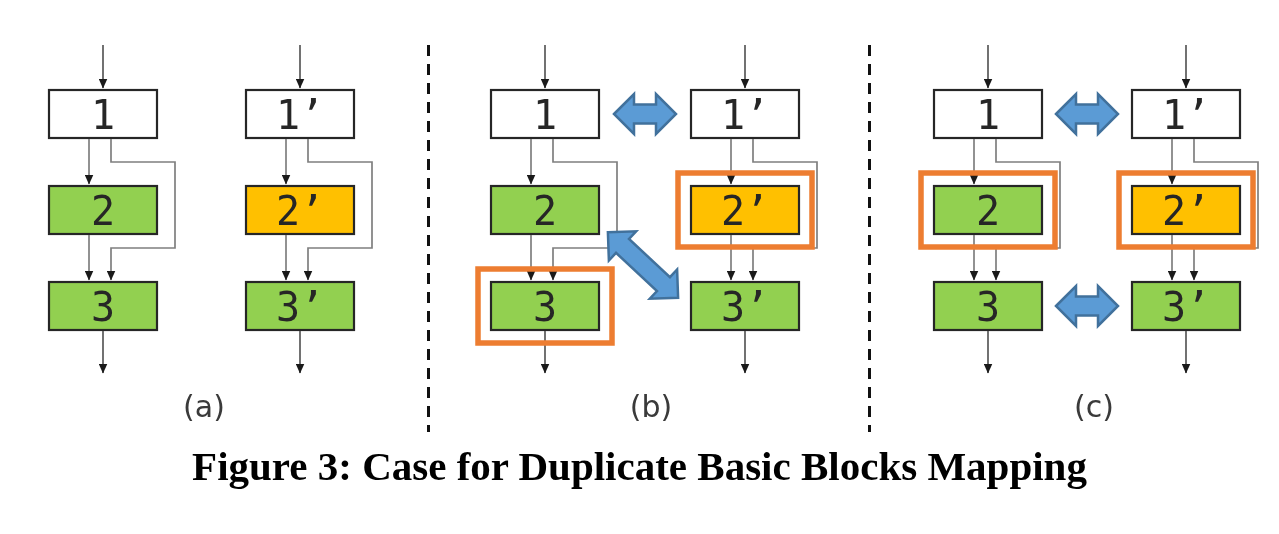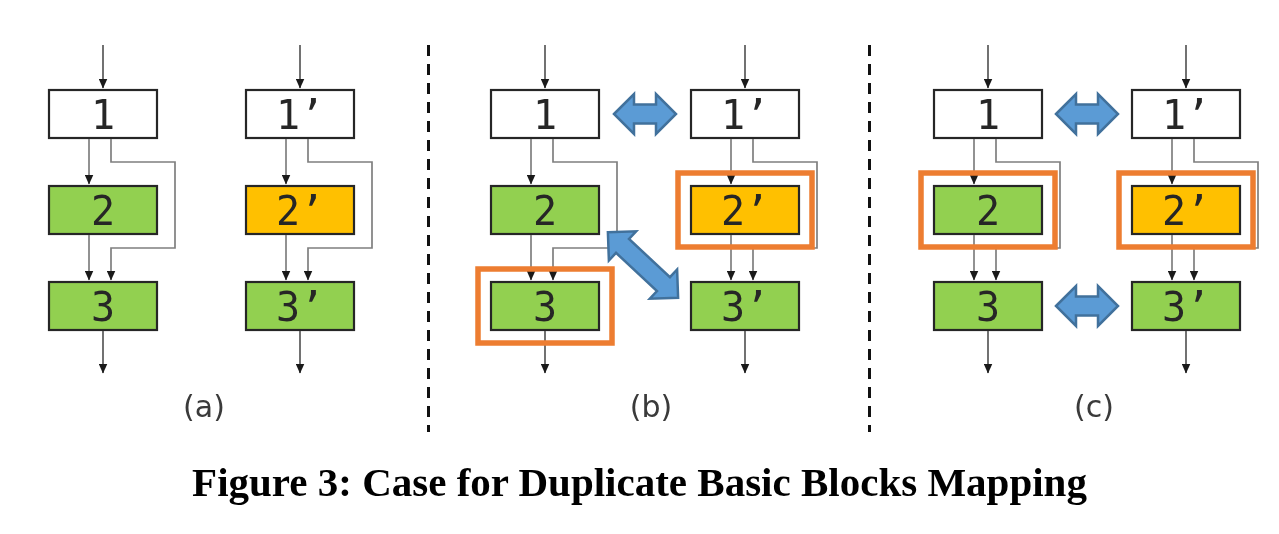--- a/index.html
+++ b/index.html
@@ -9,21 +9,21 @@
   .block{stroke:#262626;stroke-width:2.2px;}
   .block-label{font-family:"DejaVu Sans Mono","DejaVu Sans",monospace;font-size:40px;fill:#262626;
                text-anchor:middle;dominant-baseline:central;}
   .edge{stroke:#7f7f7f;stroke-width:1.7px;fill:none;}
   .io-edge{stroke:#595959;stroke-width:1.7px;fill:none;}
   .map-arrow{stroke-width:2.5px;}
   .hl-box{fill:none;stroke-width:5.5px;}
   .divider{stroke:#111111;stroke-width:3px;stroke-dasharray:11 8;}
   .panel-label{font-family:"DejaVu Sans",sans-serif;font-size:30px;fill:#3a3a3a;
                text-anchor:middle;dominant-baseline:central;}
-  #caption{margin-top:20px;text-align:center;font-family:"Liberation Serif",serif;
+  #caption{margin-top:4px;text-align:center;font-family:"Liberation Serif",serif;
            font-weight:700;font-size:41px;line-height:44px;color:#000000;}
 </style>
 </head>
 <body>
 
 <div id="page">
 <svg width="1279" height="440" viewBox="0 0 1279 440">
   <defs>
     <marker id="ah" markerWidth="10" markerHeight="9" refX="9.5" refY="4.5" orient="auto" markerUnits="userSpaceOnUse">
       <path d="M0,0 L10,4.5 L0,9 Z" fill="#1a1a1a"></path>

